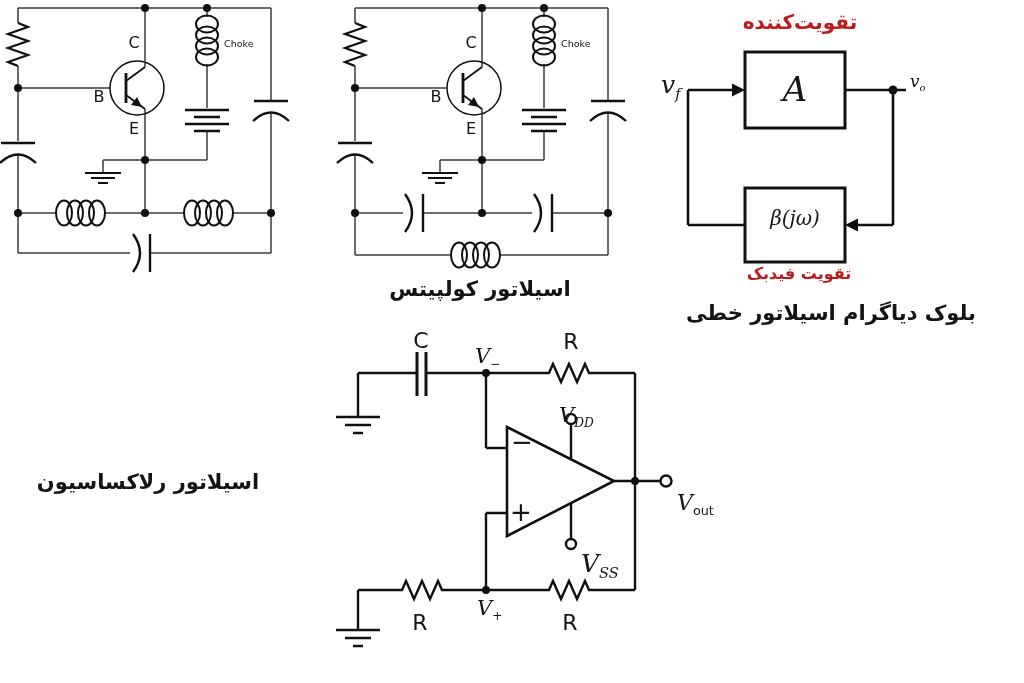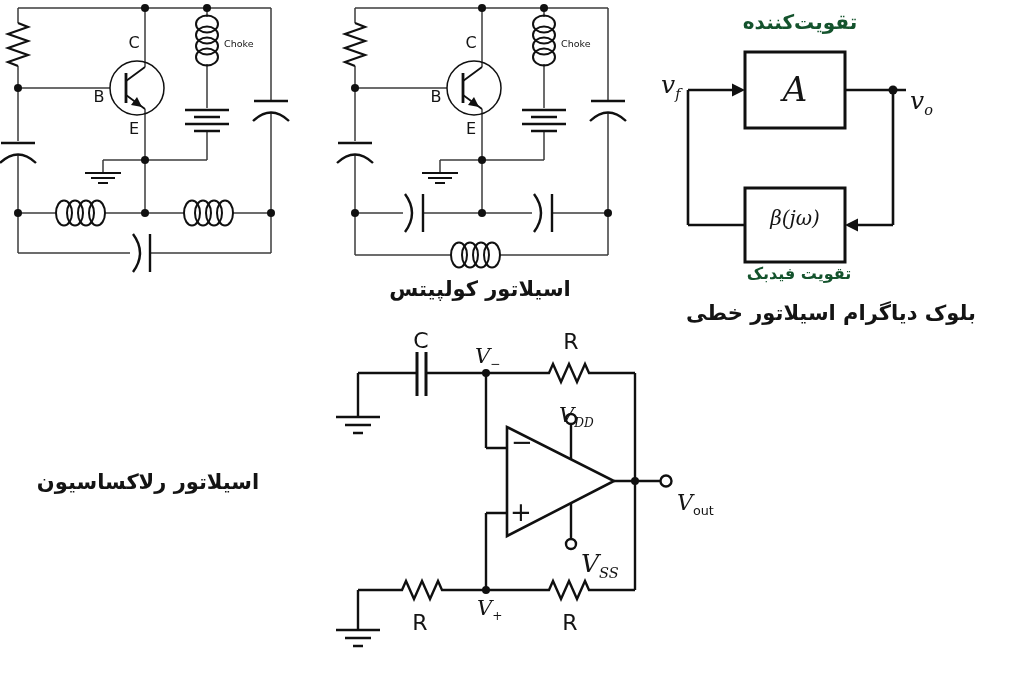--- a/index.html
+++ b/index.html
@@ -4,21 +4,21 @@
 <style>
   html,body{margin:0;padding:0;background:#fff}
   .stage{position:relative;width:1024px;height:683px;background:#ffffff;overflow:hidden;
          font-family:"DejaVu Sans",sans-serif;color:#141414}
   svg.wires{position:absolute;left:0;top:0}
   .lbl{position:absolute;white-space:nowrap;line-height:1;color:#141414}
   .ctr{transform:translateX(-50%)}
   .sans{font-family:"DejaVu Sans",sans-serif}
   .math{font-family:"DejaVu Serif",serif;font-style:italic}
   .fa{font-family:"DejaVu Sans",sans-serif;font-weight:bold;direction:rtl}
-  .cyan{color:#14532d}
+  .cyan{color:#b91c1c}
   .lbl sub{font-size:.58em;line-height:0;letter-spacing:0}
   .lbl sub.up{font-style:normal;font-family:"DejaVu Sans",sans-serif}
 </style>
 </head>
 <body>
 
 <div class="stage">
 
   <svg class="wires" width="1024" height="683" viewBox="0 0 1024 683">
 
@@ -200,21 +200,21 @@
 
   <div class="lbl sans ctr" style="left:471px;top:35px;font-size:16px">C</div>
   <div class="lbl sans ctr" style="left:436px;top:89px;font-size:16px">B</div>
   <div class="lbl sans ctr" style="left:471px;top:121px;font-size:16px">E</div>
   <div class="lbl sans" style="left:561px;top:39px;font-size:9.5px">Choke</div>
   <div class="lbl fa ctr" style="left:480px;top:279px;font-size:21px">اسیلاتور کولپیتس</div>
 
   <div class="lbl fa cyan ctr" style="left:800px;top:12px;font-size:20px">تقویت‌کننده</div>
   <div class="lbl math ctr" style="left:795px;top:72px;font-size:34px">A</div>
   <div class="lbl math" style="left:661px;top:72px;font-size:25px"><span>v</span><sub>f</sub></div>
-  <div class="lbl math" style="left:910px;top:88px;font-size:25px"><span>v</span><sub>o</sub></div>
+  <div class="lbl math" style="left:910px;top:73px;font-size:17px"><span>v</span><sub>o</sub></div>
   <div class="lbl math ctr" style="left:795px;top:208px;font-size:20px">β(jω)</div>
   <div class="lbl fa cyan ctr" style="left:799px;top:266px;font-size:16px">تقویت فیدبک</div>
   <div class="lbl fa ctr" style="left:148px;top:472px;font-size:21px">اسیلاتور رلاکساسیون</div>
 
   <div class="lbl fa ctr" style="left:831px;top:303px;font-size:21px">بلوک دیاگرام اسیلاتور خطی</div>
   <div class="lbl sans ctr" style="left:421px;top:330px;font-size:22px">C</div>
   <div class="lbl sans ctr" style="left:571px;top:331px;font-size:22px">R</div>
   <div class="lbl math" style="left:475px;top:346px;font-size:21px"><span>V</span><sub>−</sub></div>
   <div class="lbl math" style="left:477px;top:598px;font-size:21px"><span>V</span><sub>+</sub></div>
   <div class="lbl sans ctr" style="left:420px;top:612px;font-size:22px">R</div>

